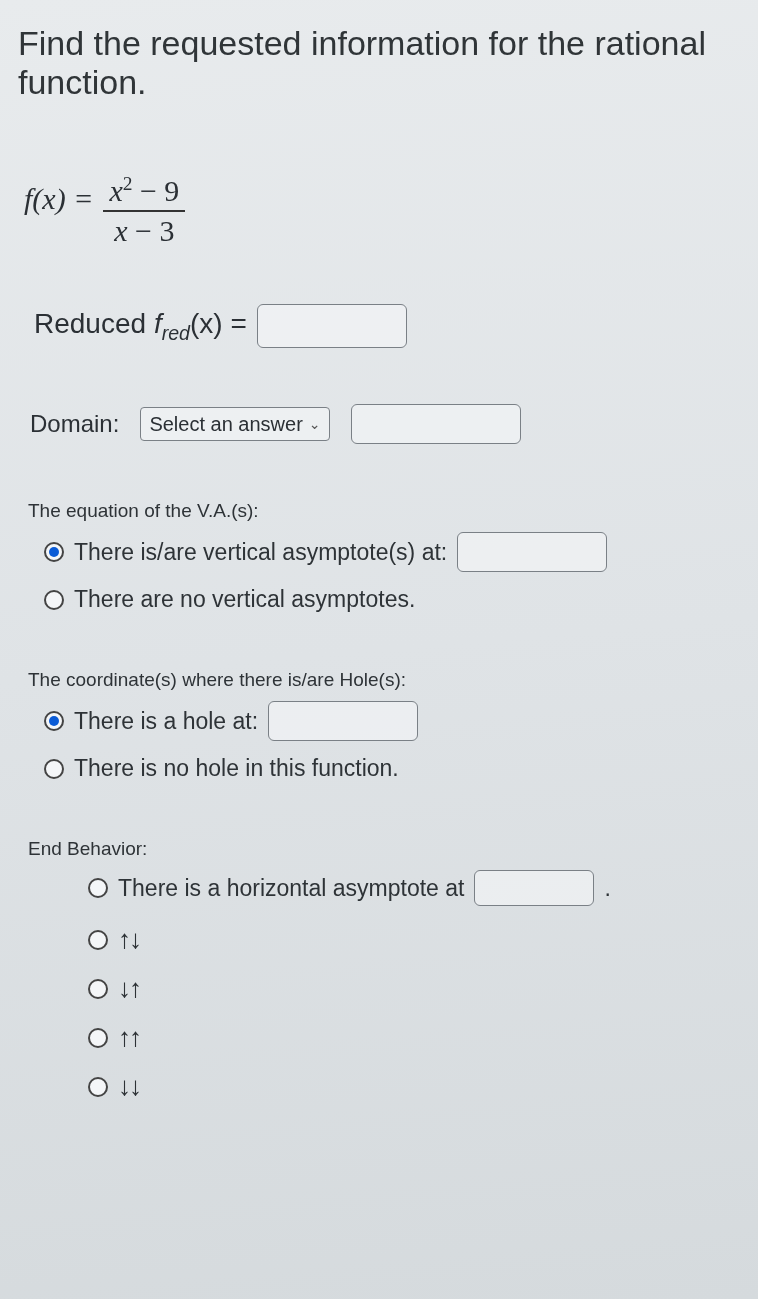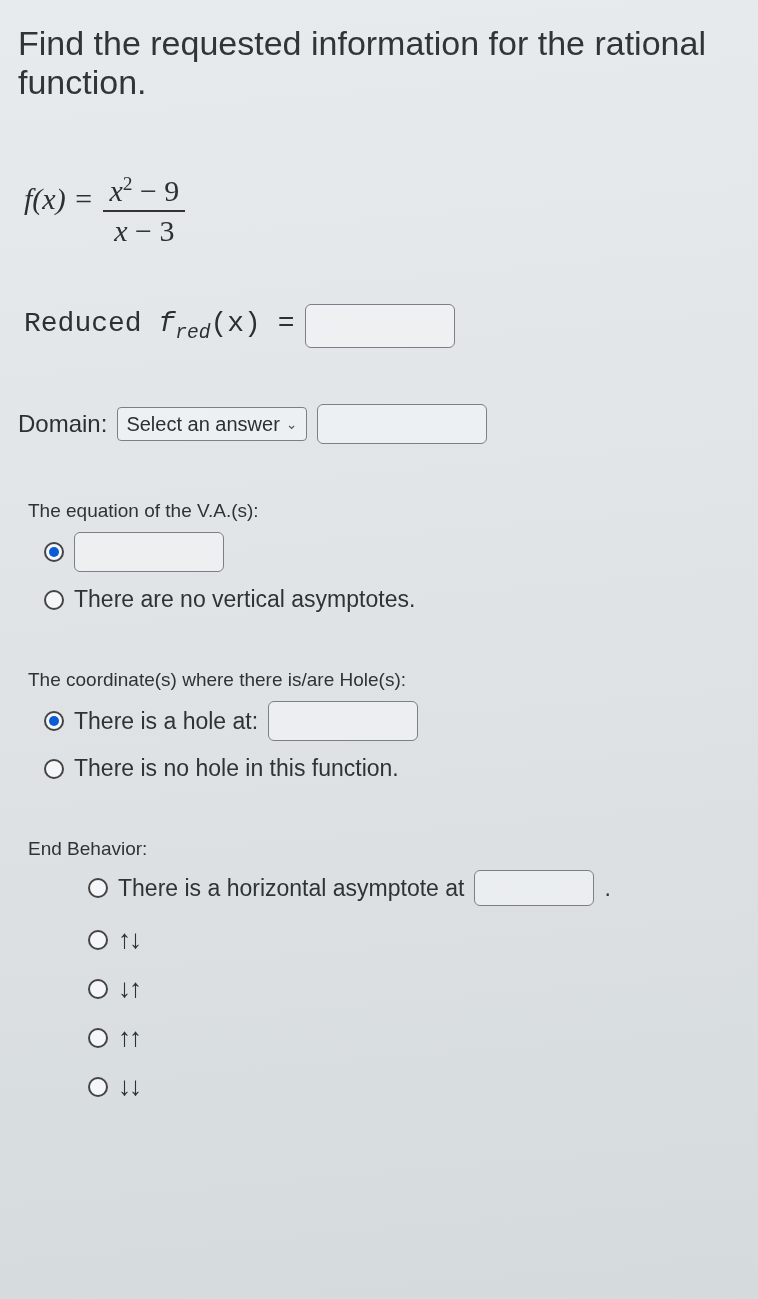--- a/index.html
+++ b/index.html
@@ -32,44 +32,44 @@
     display: inline-flex;
     flex-direction: column;
     align-items: center;
     vertical-align: middle;
   }
   .frac .num { padding: 0 6px 2px 6px; border-bottom: 2px solid #333; margin-top: 23px; }
   .frac .den { padding: 2px 6px 0 6px; }
   .sup { font-size: 0.65em; vertical-align: super; }
   .sub { font-size: 0.7em; vertical-align: sub; font-style: italic; }
   .reduced-line {
-    font-family: Liberation Mono, monospace;
+    font-family: Liberation Sans, sans-serif;
     font-size: 28px;
     display: flex;
     align-items: center;
     gap: 10px;
-    margin-left: 6px;
+    margin-left: 16px;
   }
   .tbox {
     display: inline-block;
     border: 1.5px solid #7a8086;
     border-radius: 6px;
     background: rgba(245,247,249,0.6);
     height: 44px;
     min-width: 150px;
     vertical-align: middle;
   }
   .tbox-sm { min-width: 150px; height: 40px; }
   .tbox-md { min-width: 170px; height: 40px; }
   .domain-line {
     font-size: 24px;
     display: flex;
     align-items: center;
-    gap: 10px;
-    margin-left: 0;
+    gap: 21px;
+    margin-left: 12px;
   }
   .selectbox {
     display: inline-flex;
     align-items: center;
     border: 1.5px solid #7a8086;
     border-radius: 4px;
     background: rgba(245,247,249,0.6);
     font-size: 20px;
     padding: 4px 8px;
     gap: 6px;
@@ -160,20 +160,21 @@
       <span class="chev">⌄</span>
     </span>
     <span class="tbox tbox-md"></span>
   </div>
 </div>
 
 <div class="section">
   <div class="qhead">The equation of the V.A.(s):</div>
   <div class="opt-row">
     <span class="radio selected"></span>
+    <span>There is/are vertical asymptote(s) at:</span>
     <span class="tbox tbox-sm"></span>
   </div>
   <div class="opt-row">
     <span class="radio"></span>
     <span>There are no vertical asymptotes.</span>
   </div>
 </div>
 
 <div class="section">
   <div class="qhead">The coordinate(s) where there is/are Hole(s):</div>

